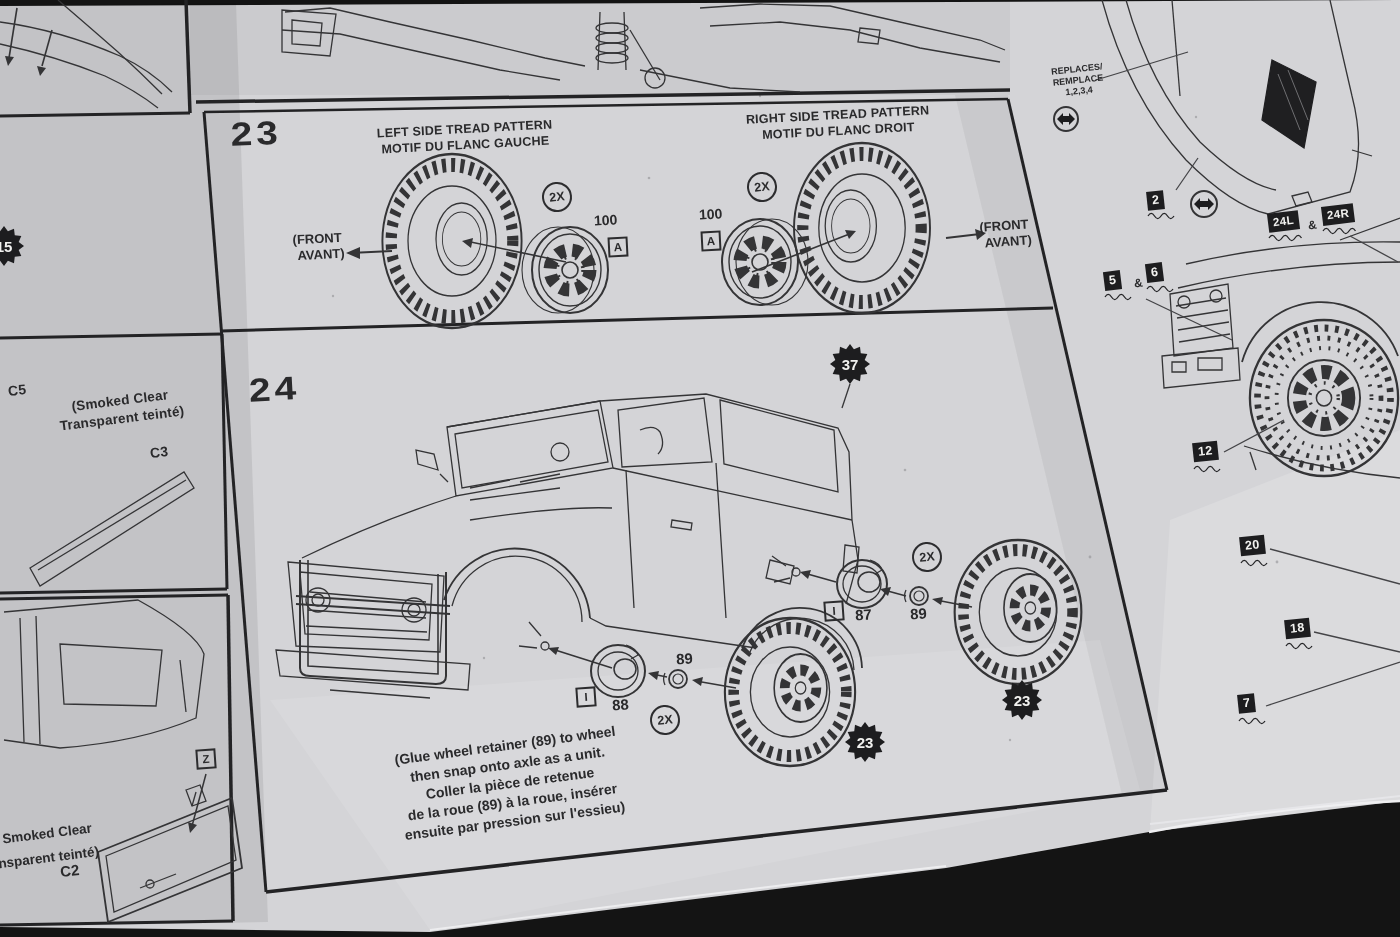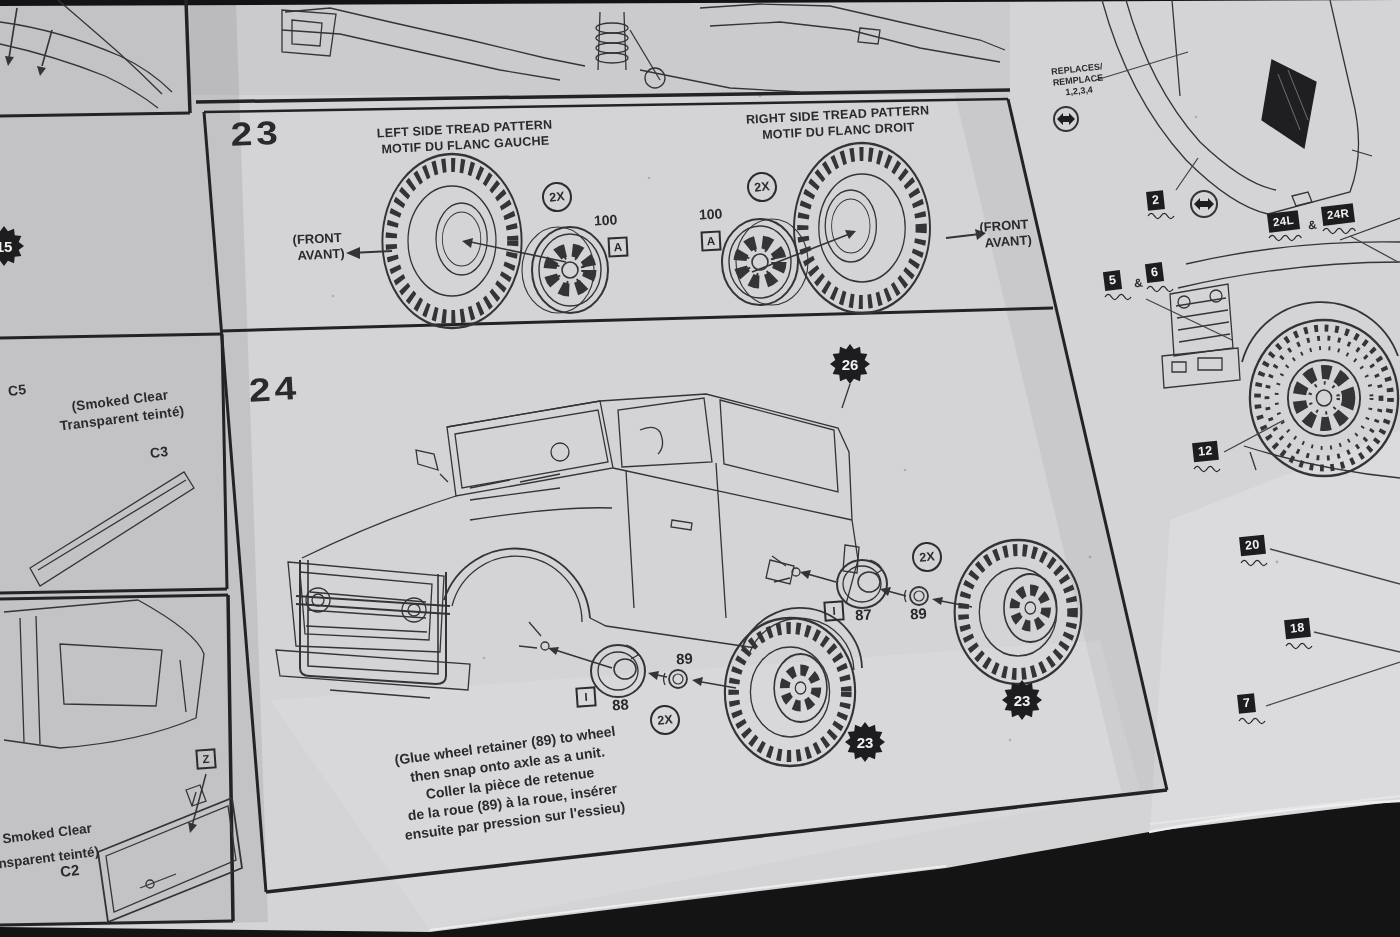--- a/index.html
+++ b/index.html
@@ -371,21 +371,21 @@
     <div style="padding-left:4px;">AVANT)</div>
   </div>
   <div class="circle2x" style="left:542px;top:182px;transform:rotate(-6deg);">2X</div>
   <div class="circle2x" style="left:747px;top:172px;transform:rotate(-6deg);">2X</div>
   <div class="lbl" style="left:594px;top:212px;font-size:14px;transform:rotate(-3deg);">100</div>
   <div class="sqbox" style="left:608px;top:237px;transform:rotate(-3deg);">A</div>
   <div class="lbl" style="left:699px;top:206px;font-size:14px;transform:rotate(-3deg);">100</div>
   <div class="sqbox" style="left:701px;top:231px;transform:rotate(-3deg);">A</div>
 
   <div class="lbl stepnum" style="left:248px;top:372px;transform:rotate(-3deg) scale(1.3,1.1);">24</div>
-  <div class="star" style="left:830px;top:344px;">26</div>
+  <div class="star" style="left:830px;top:344px;">37</div>
   <div class="circle2x" style="left:912px;top:542px;transform:rotate(-5deg);">2X</div>
   <div class="circle2x" style="left:650px;top:705px;transform:rotate(-5deg);">2X</div>
   <div class="sqbox" style="left:824px;top:601px;transform:rotate(-4deg);">I</div>
   <div class="sqbox" style="left:576px;top:687px;transform:rotate(-4deg);">I</div>
   <div class="lbl" style="left:855px;top:606px;font-size:15px;transform:rotate(-4deg);">87</div>
   <div class="lbl" style="left:910px;top:605px;font-size:15px;transform:rotate(-4deg);">89</div>
   <div class="lbl" style="left:612px;top:696px;font-size:15px;transform:rotate(-4deg);">88</div>
   <div class="lbl" style="left:676px;top:650px;font-size:15px;transform:rotate(-4deg);">89</div>
   <div class="star" style="left:1002px;top:680px;">23</div>
   <div class="star" style="left:845px;top:722px;">23</div>

